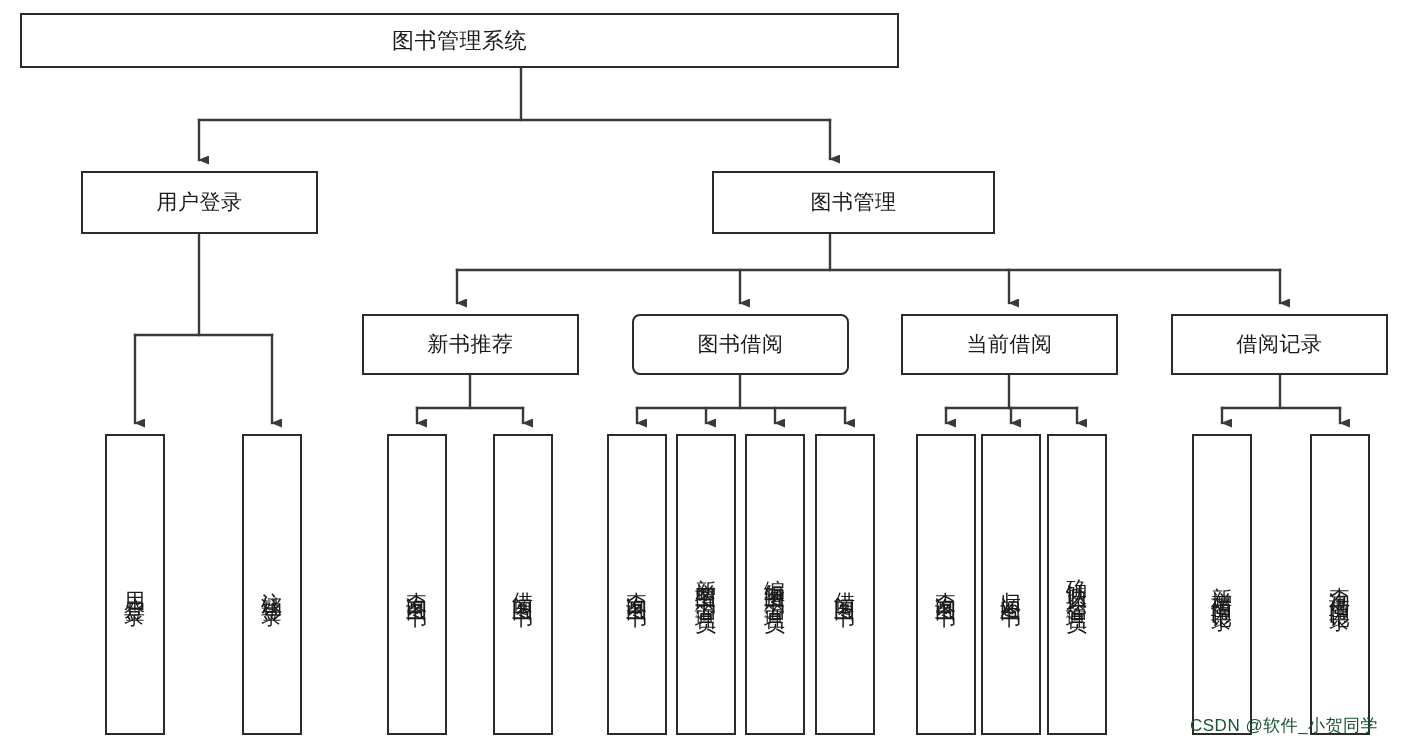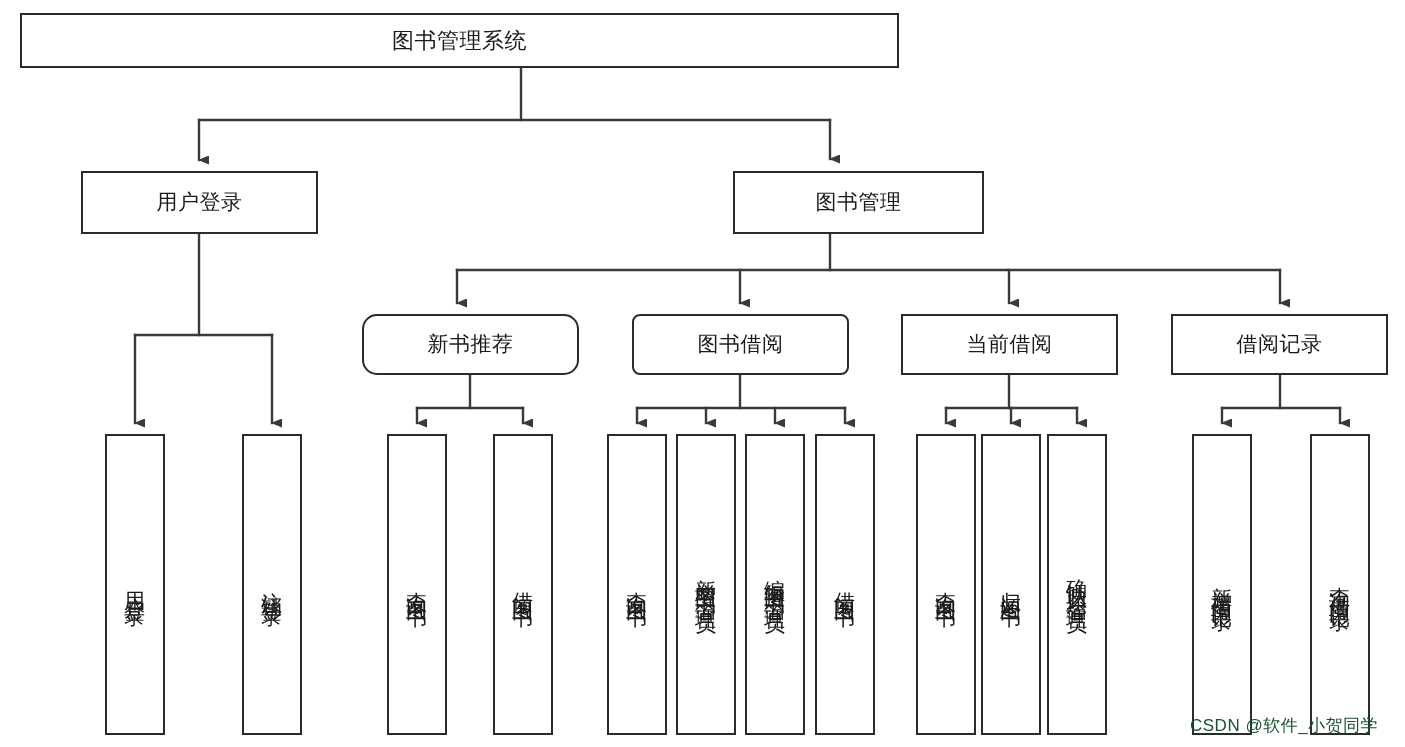--- a/index.html
+++ b/index.html
@@ -123,25 +123,25 @@
     </g>
   </svg>
 
   <div class="node horiz root" style="left:20px;top:13px;width:879px;height:55px;">
     <span class="node-label">图书管理系统</span>
   </div>
 
   <div class="node horiz" style="left:81px;top:171px;width:237px;height:63px;">
     <span class="node-label">用户登录</span>
   </div>
-  <div class="node horiz" style="left:733px;top:171px;width:251px;height:63px;">
+  <div class="node horiz" style="left:712px;top:171px;width:283px;height:63px;">
     <span class="node-label">图书管理</span>
   </div>
 
-  <div class="node horiz" style="left:362px;top:314px;width:217px;height:61px;border-radius:15px;">
+  <div class="node horiz" style="left:362px;top:314px;width:217px;height:61px;">
     <span class="node-label">新书推荐</span>
   </div>
   <div class="node horiz" style="left:632px;top:314px;width:217px;height:61px;border-radius:8px;">
     <span class="node-label">图书借阅</span>
   </div>
   <div class="node horiz" style="left:901px;top:314px;width:217px;height:61px;">
     <span class="node-label">当前借阅</span>
   </div>
   <div class="node horiz" style="left:1171px;top:314px;width:217px;height:61px;">
     <span class="node-label">借阅记录</span>

